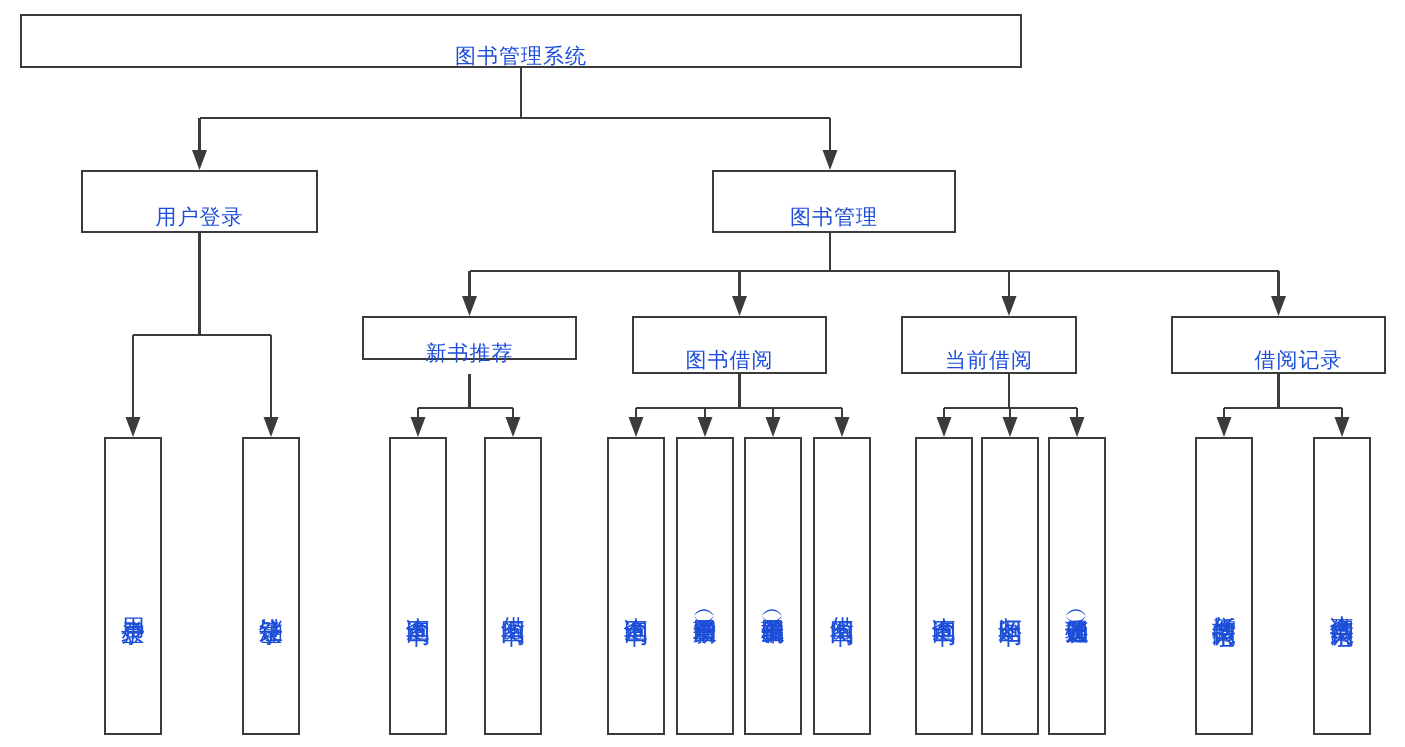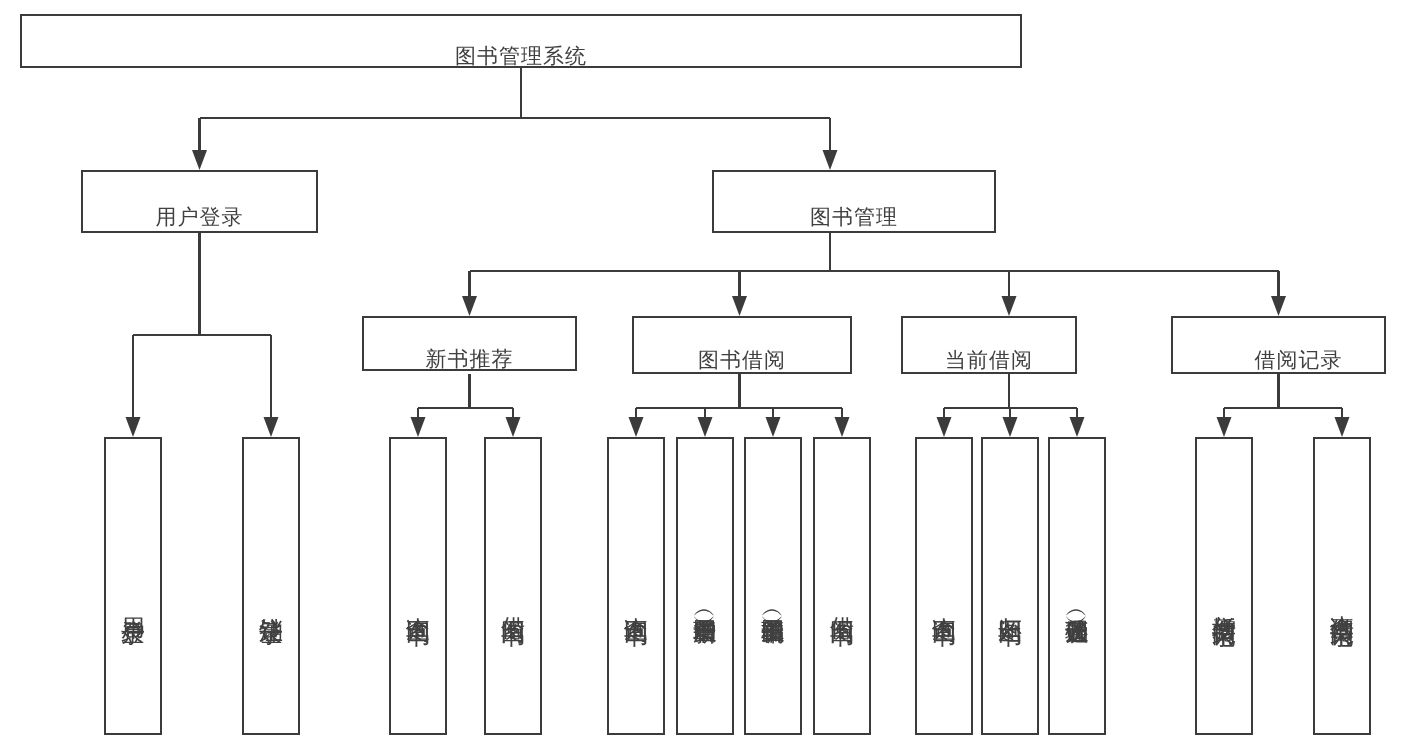--- a/index.html
+++ b/index.html
@@ -14,21 +14,21 @@
     display:flex;
     align-items:center;
     justify-content:center;
     color:#3a3a3a;
   }
   .node .lbl{
     font-size:21px;
     line-height:1.12;
     letter-spacing:1px;
     white-space:nowrap;
-    color:#404040;
+    color:#1d4ed8;
     margin-top:32px;
   }
   .node.vert{
     align-items:center;
     justify-content:center;
     padding:3px 0;
   }
   .node.vert .lbl{
     writing-mode:vertical-rl;
     text-orientation:upright;
@@ -109,27 +109,27 @@
       <line x1="1342" y1="408" x2="1342" y2="418" stroke="#3b3b3b" stroke-width="2.2" shape-rendering="crispEdges"></line>
       <polygon points="1334.5,417 1349.5,417 1342,437" fill="#3b3b3b"></polygon>
     </svg>
   <div id="nodes-layer">
       <div class="node" style="left: 20px; top: 14px; width: 1002px; height: 54px;">
         <span class="lbl">图书管理系统</span>
       </div>
       <div class="node" style="left: 81px; top: 170px; width: 237px; height: 63px;">
         <span class="lbl">用户登录</span>
       </div>
-      <div class="node" style="left: 712px; top: 170px; width: 284px; height: 63px;">
+      <div class="node" style="left: 712px; top: 170px; width: 244px; height: 63px;">
         <span class="lbl">图书管理</span>
       </div>
-      <div class="node" style="left: 362px; top: 316px; width: 215px; height: 55px;">
+      <div class="node" style="left: 362px; top: 316px; width: 215px; height: 44px;">
         <span class="lbl">新书推荐</span>
       </div>
-      <div class="node" style="left: 632px; top: 316px; width: 220px; height: 58px;">
+      <div class="node" style="left: 632px; top: 316px; width: 195px; height: 58px;">
         <span class="lbl">图书借阅</span>
       </div>
       <div class="node" style="left: 901px; top: 316px; width: 176px; height: 58px;">
         <span class="lbl">当前借阅</span>
       </div>
       <div class="node" style="left: 1171px; top: 316px; width: 215px; height: 58px; padding-left: 40px;">
         <span class="lbl">借阅记录</span>
       </div>
       <div class="node vert" style="left: 104px; top: 437px; width: 58px; height: 298px;">
         <span class="lbl">用户登录</span>

